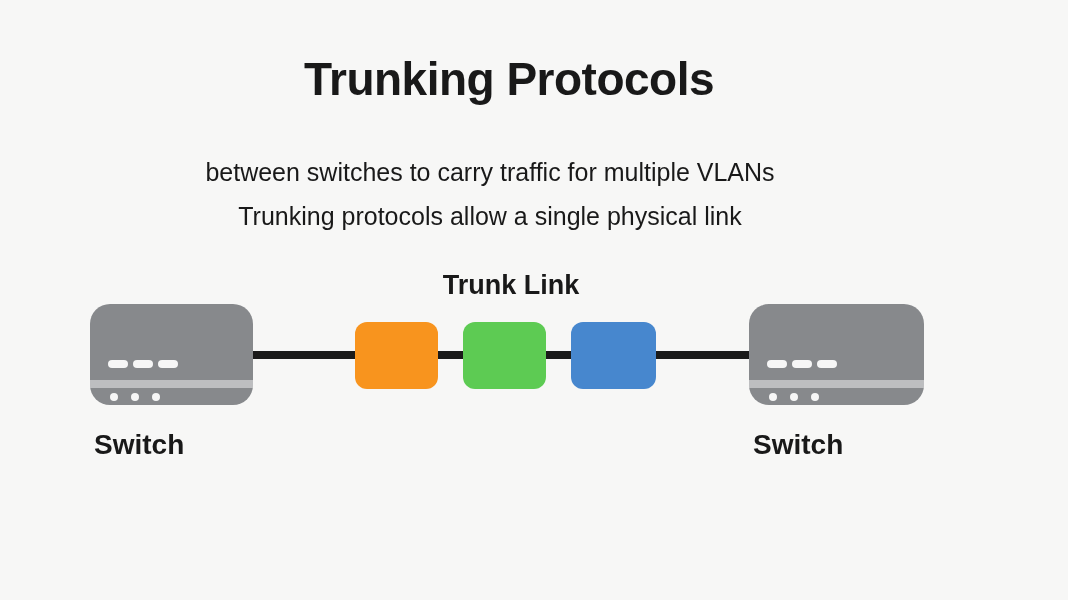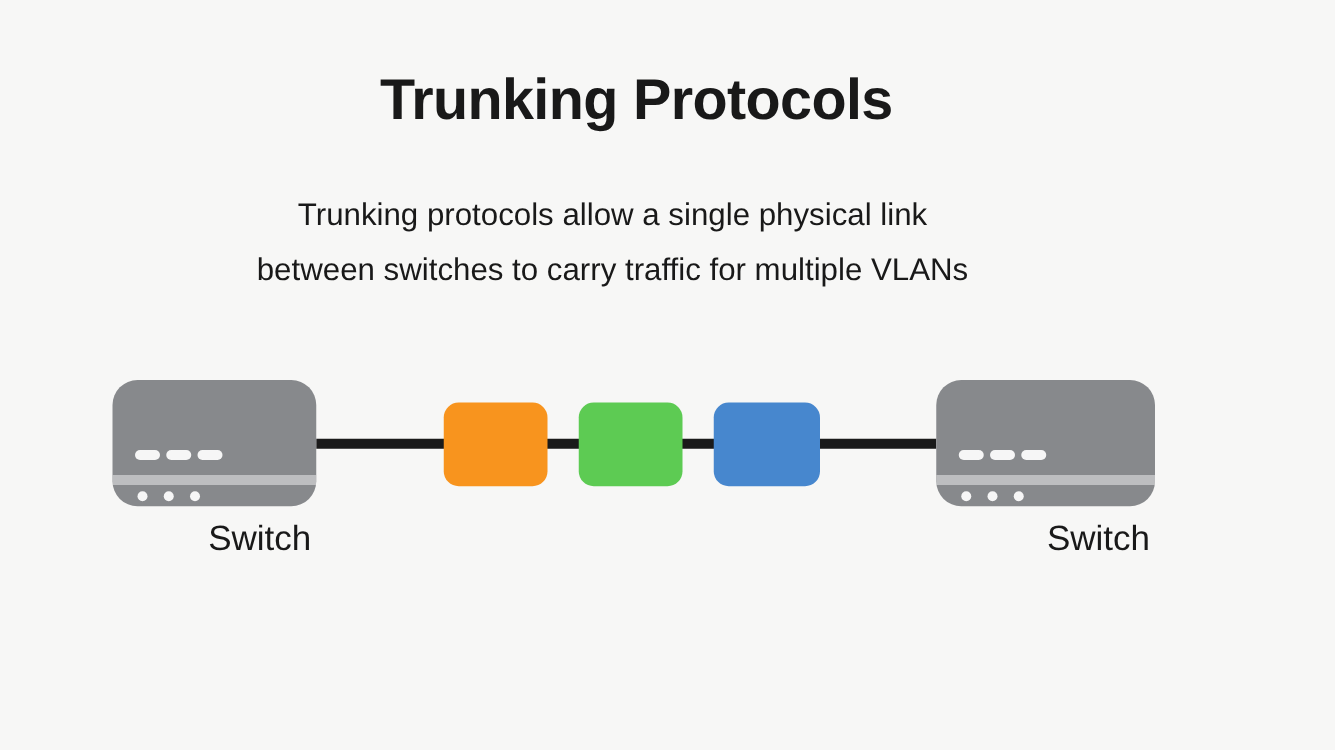--- a/index.html
+++ b/index.html
@@ -47,45 +47,46 @@
   .divider { position: absolute; top: 76px; left: 0; right: 0; height: 1px; background: rgba(255,255,255,0.45); }
   .dots { position: absolute; left: 16px; top: 85px; display: flex; gap: 13px; }
   .dot  { width: 7px; height: 7px; border-radius: 50%; background: #f6f6f6; }
 
   .vlan { position: absolute; top: 314px; height: 67px; border-radius: 12px; }
   .vlan.v0 { left: 347px; width: 83px; }
   .vlan.v1 { left: 455px; width: 83px; }
   .vlan.v2 { left: 563px; width: 85px; }
 
   .switch-label {
-    position: absolute; top: 403px;
-    text-align: right;
-    font-size: 28px; font-weight: 400; color: #191919;
+    position: absolute; top: 417px;
+    text-align: left;
+    font-size: 28px; font-weight: 700; color: #191919;
   }
   .switch-label.left  { left: 82px;  width: 163px; }
   .switch-label.right { left: 741px; width: 175px; }
 
   .vlans-label {
     position: absolute; top: 514px; left: 0; width: 996px;
     text-align: center;
     font-size: 27px; font-weight: 700; color: #191919;
   }
 </style>
 </head>
 <body style="background-color: rgb(247, 247, 246);">
 
 <div class="canvas">
 
   <h1 class="title">Trunking Protocols</h1>
 
   <div class="subtitle">
+    <div>between switches to carry traffic for multiple VLANs</div>
     <div>Trunking protocols allow a single physical link</div>
-    <div>between switches to carry traffic for multiple VLANs</div>
   </div>
 
+  <div class="trunk-label">Trunk Link</div>
 
   <div class="trunk-line" style="background-color: rgb(26, 26, 26);"></div>
 
   <div class="switch left" style="background-color: rgb(135, 137, 140);">
     <div class="dashes">
       <span class="dash"></span>
       <span class="dash"></span>
       <span class="dash"></span>
     </div>
     <div class="divider"></div>

